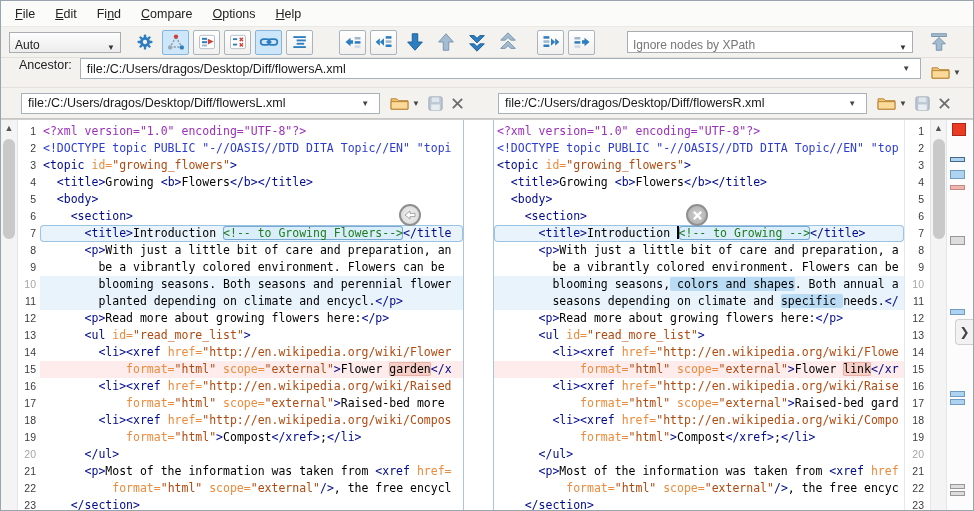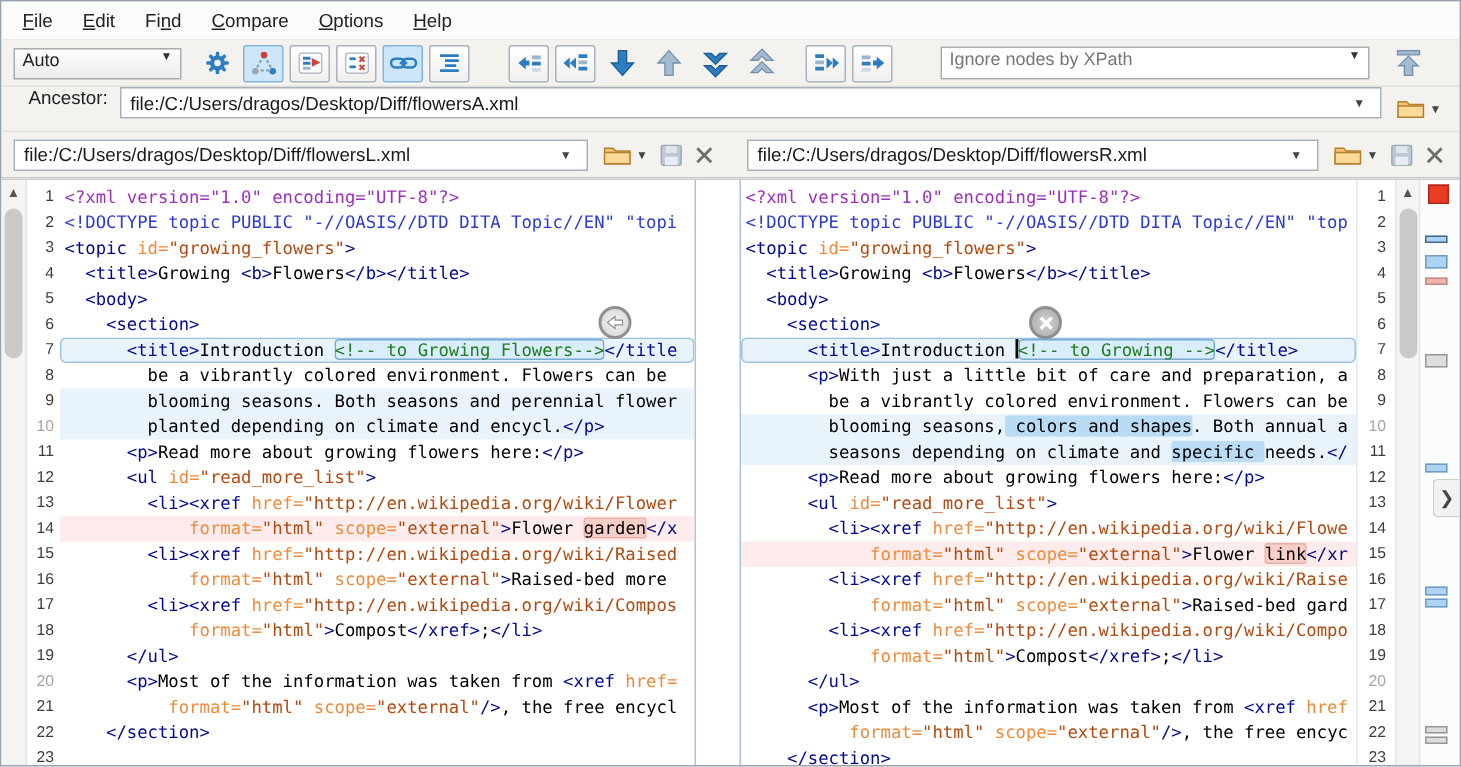--- a/index.html
+++ b/index.html
@@ -7,31 +7,31 @@
 body{font-family:"Liberation Sans",sans-serif;font-size:12px;color:#222;background:#fff;border:1px solid #98a4ae}
 
 .menubar{height:26px;display:flex;align-items:center;background:#fbfbfa;padding-left:4px;border-bottom:1px solid #ebe9e6}
 .menu-item{padding:5px 10px;cursor:default;font-size:12.5px}
 .menu-item u{text-decoration:underline}
 
 .toolbar{height:31px;display:flex;align-items:center;background:#f3f2ef;padding:0 6px 0 8px;border-bottom:1px solid #e2dfda}
 .tbtn{width:27px;height:25px;display:flex;align-items:center;justify-content:center;border:1px solid transparent;border-radius:2px;margin-right:4px;flex:none}
 .tbtn.selected{background:#cde6f9;border-color:#84b6dd}
 .tbtn.framedbtn{background:linear-gradient(#ffffff,#f1f0ee);border-color:#a9b4be}
-.combo{display:flex;align-items:flex-start;background:#fff;border:1px solid #a9adb2;height:21px;padding:0 5px;flex:none}
+.combo{display:flex;align-items:flex-end;background:#fff;border:1px solid #a9adb2;height:21px;padding:0 5px;flex:none}
 .combo .caret{margin-left:auto;font-size:8px;color:#333;padding-left:6px}
 .auto-combo{width:112px;margin-right:10px;background:linear-gradient(#fdfdfd,#ececec)}
 .xpath-combo{width:286px;height:22px;margin-left:28px;margin-right:12px;color:#767676}
 .spacer8{width:22px;flex:none}
 
 .ancestor-row{height:30px;display:flex;background:#f3f2ef;padding:0 8px 0 18px;border-bottom:1px solid #e4e1dc}
 .ancestor-label{margin-right:8px;color:#222;font-size:12.5px;flex:none}
 .path-combo{flex:1;height:21px;border:1px solid #a7b1ba;background:#fff;display:flex;align-items:center;padding:0 6px;font-size:12.5px;color:#1a1a1a;overflow:hidden;white-space:nowrap}
 .file-row{height:31px;display:flex;background:#f3f2ef;border-bottom:1px solid #c9c7c3}
-.file-half{width:487px;display:flex;align-items:center;padding:0 8px;flex:none}
+.file-half{width:487px;display:flex;align-items:center;padding:0 20px;flex:none}
 .icon-cluster{display:flex;align-items:center;margin-left:8px;flex:none}
 .mini-caret{font-size:8px;color:#444;margin:0 4px 0 2px}
 .icon-btn{width:22px;height:20px;display:flex;align-items:center;justify-content:center;flex:none}
 
 .code-region{position:relative;height:393px;display:flex;background:#fff;border-top:1px solid #cfcfcf}
 .pane-left{width:463px;display:flex;flex:none;border-right:1px solid #aac4da}
 .pane-right{flex:1;display:flex;border-left:1px solid #aac4da}
 .vscroll{width:17px;background:#f4f4f4;position:relative;flex:none;border-right:1px solid #dfe6ec}
 .pane-right .vscroll{border-left:1px solid #dfe6ec;border-right:1px solid #dfe6ec}
 .sb-arrow{height:16px;display:flex;align-items:center;justify-content:center;font-size:9px;color:#555}
@@ -342,20 +342,21 @@
         <div class="gnum">23</div>
       </div>
     <div class="codecol" id="left-code">
         <div class="cl"><span class="c-pi">&lt;?xml version="1.0" encoding="UTF-8"?&gt;</span></div>
         <div class="cl"><span class="c-dt">&lt;!DOCTYPE topic PUBLIC "-//OASIS//DTD DITA Topic//EN" "topi</span></div>
         <div class="cl"><span class="c-tg">&lt;topic </span><span class="c-an">id=</span><span class="c-av">"growing_flowers"</span><span class="c-tg">&gt;</span></div>
         <div class="cl"><span class="c-tg">  &lt;title&gt;</span><span class="c-tx">Growing </span><span class="c-tg">&lt;b&gt;</span><span class="c-tx">Flowers</span><span class="c-tg">&lt;/b&gt;&lt;/title&gt;</span></div>
         <div class="cl"><span class="c-tg">  &lt;body&gt;</span></div>
         <div class="cl"><span class="c-tg">    &lt;section&gt;</span></div>
         <div class="cl bg-blue framed"><span class="c-tg">      &lt;title&gt;</span><span class="c-tx">Introduction </span><span class="c-cm combox">&lt;!-- to Growing Flowers--&gt;</span><span class="c-tg">&lt;/title</span></div>
+        <div class="cl"><span class="c-tg">      &lt;p&gt;</span><span class="c-tx">With just a little bit of care and preparation, an</span></div>
         <div class="cl"><span class="c-tx">        be a vibrantly colored environment. Flowers can be</span></div>
         <div class="cl bg-blue"><span class="c-tx">        blooming seasons. Both seasons and perennial flower</span></div>
         <div class="cl bg-blue"><span class="c-tx">        planted depending on climate and encycl.</span><span class="c-tg">&lt;/p&gt;</span></div>
         <div class="cl"><span class="c-tg">      &lt;p&gt;</span><span class="c-tx">Read more about growing flowers here:</span><span class="c-tg">&lt;/p&gt;</span></div>
         <div class="cl"><span class="c-tg">      &lt;ul </span><span class="c-an">id=</span><span class="c-av">"read_more_list"</span><span class="c-tg">&gt;</span></div>
         <div class="cl"><span class="c-tg">        &lt;li&gt;&lt;xref </span><span class="c-an">href=</span><span class="c-av">"http://en.wikipedia.org/wiki/Flower</span></div>
         <div class="cl bg-pink"><span class="c-an">            format=</span><span class="c-av">"html"</span><span class="c-an"> scope=</span><span class="c-av">"external"</span><span class="c-tg">&gt;</span><span class="c-tx">Flower </span><span class="c-tx hlp">garden</span><span class="c-tg">&lt;/x</span></div>
         <div class="cl"><span class="c-tg">        &lt;li&gt;&lt;xref </span><span class="c-an">href=</span><span class="c-av">"http://en.wikipedia.org/wiki/Raised</span></div>
         <div class="cl"><span class="c-an">            format=</span><span class="c-av">"html"</span><span class="c-an"> scope=</span><span class="c-av">"external"</span><span class="c-tg">&gt;</span><span class="c-tx">Raised-bed more</span></div>
         <div class="cl"><span class="c-tg">        &lt;li&gt;&lt;xref </span><span class="c-an">href=</span><span class="c-av">"http://en.wikipedia.org/wiki/Compos</span></div>

